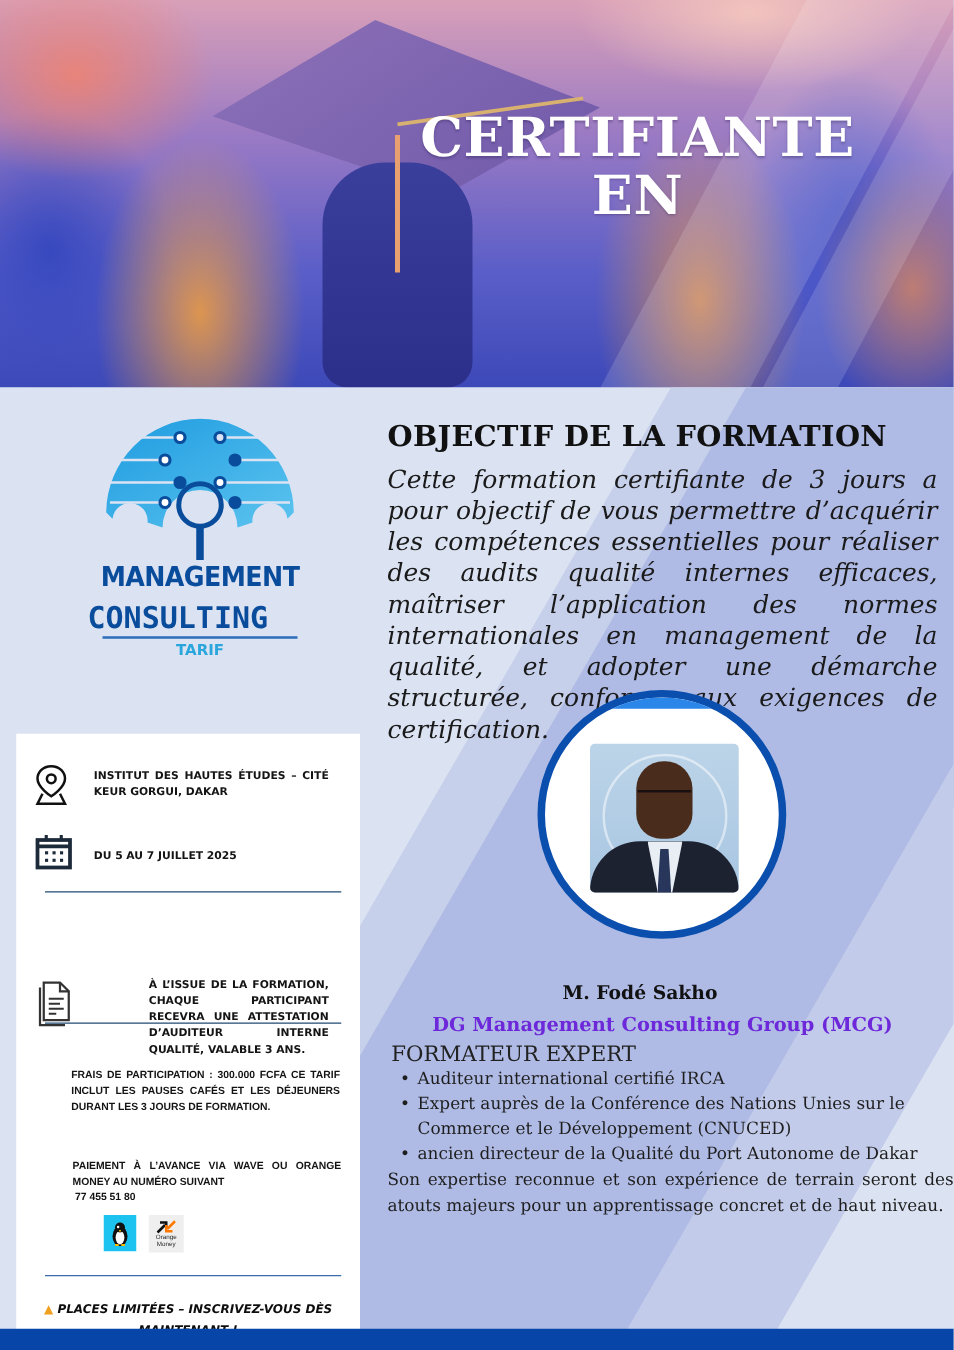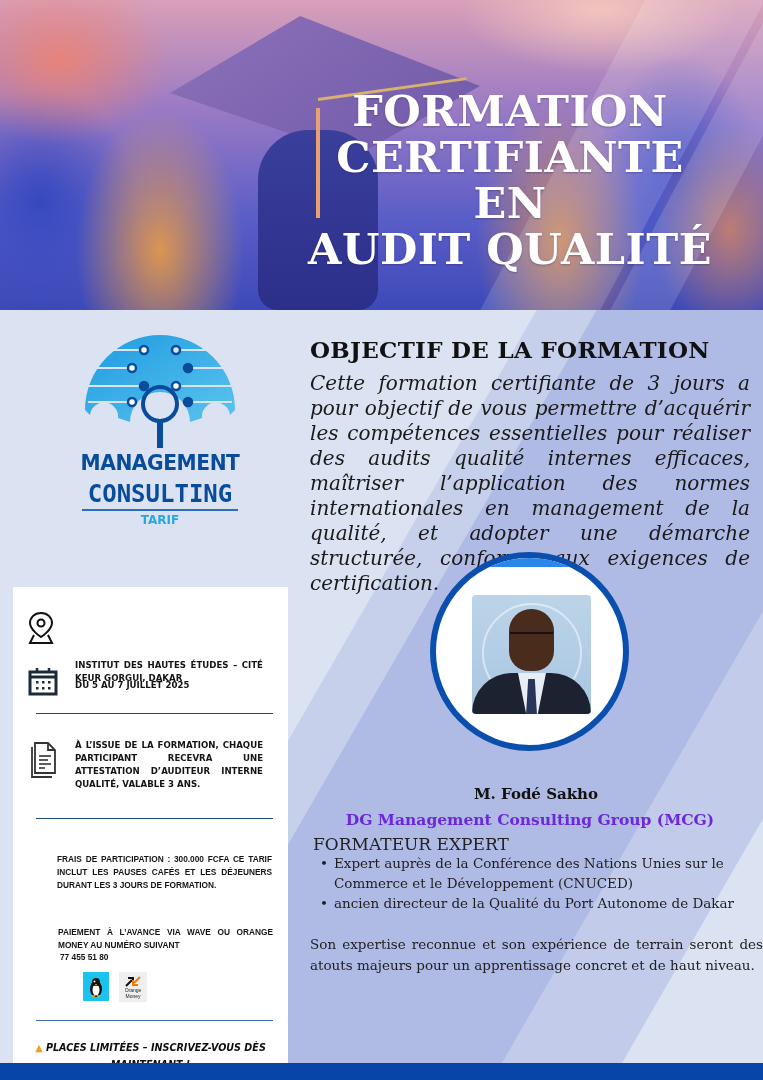--- a/index.html
+++ b/index.html
@@ -71,21 +71,21 @@
 
   
   .logo { position: absolute; left: 70px; top: 330px; width: 180px; height: 200px; }
   .logo svg { position: absolute; left: 10px; top: 0; }
   .logo-text1 {
     position: absolute; left: 0; top: 120px; width: 180px; text-align: center;
     font-family: "DejaVu Sans", sans-serif; font-weight: bold; color: #0a4c9c;
     font-size: 22px; letter-spacing: -0.5px; transform: scaleX(0.92);
   }
   .logo-text2 {
-    position: absolute; left: 0; top: 150px; width: 180px; text-align: center;
+    position: absolute; left: 0; top: 150px; width: 180px; 
     font-family: "DejaVu Sans Mono", monospace; font-weight: bold; color: #0a4c9c;
     font-size: 24px; letter-spacing: 0px;
   }
   .logo-line { position: absolute; left: 12px; top: 179px; width: 156px; height: 2px; background: #2d6dbb; }
   .logo-text3 {
     position: absolute; left: 0; top: 183px; width: 180px; text-align: center;
     font-family: "DejaVu Sans", sans-serif; font-weight: bold; color: #2aa6dc; font-size: 12px;
   }
 
   
@@ -142,21 +142,21 @@
     background: linear-gradient(180deg, #bcd4e8 0%, #a8c6e2 100%); overflow: hidden;
   }
   .photo .un1 { position: absolute; left: 10px; top: 8px; width: 100px; height: 100px; border-radius: 50%; border: 2px solid rgba(255,255,255,0.5); }
   .photo .body { position: absolute; left: 0; top: 78px; width: 119px; height: 50px; background: #1d2230; border-radius: 40px 40px 0 0; }
   .photo .shirt { position: absolute; left: 46px; top: 78px; width: 28px; height: 42px; background: #e9eef4; clip-path: polygon(0 0,100% 0,70% 100%,30% 100%); }
   .photo .tie { position: absolute; left: 54px; top: 84px; width: 11px; height: 36px; background: #27365a; clip-path: polygon(20% 0,80% 0,100% 100%,0 100%); }
   .photo .face { position: absolute; left: 37px; top: 14px; width: 45px; height: 62px; background: #4a2c1c; border-radius: 22px 22px 20px 20px; }
   .photo .glasses { position: absolute; left: 38px; top: 37px; width: 43px; height: 8px; border-top: 2px solid #1a1010; }
 
   .trainer-name {
-    position: absolute; left: 316px; top: 785px; width: 440px; text-align: center;
+    position: absolute; left: 292px; top: 785px; width: 440px; text-align: center;
     font-family: "DejaVu Serif", serif; font-weight: bold; font-size: 15px; color: #111;
   }
   .trainer-role {
     position: absolute; left: 310px; top: 810px; width: 440px; text-align: center;
     font-family: "DejaVu Serif", serif; font-weight: bold; font-size: 15.5px; color: #6d28d9;
   }
   .trainer-sub {
     position: absolute; left: 313px; top: 834px; font-family: "DejaVu Serif", serif;
     font-size: 17px; color: #222;
   }
@@ -176,23 +176,21 @@
 <body>
 
 <div class="hero">
   <div class="stripe" style="left:560px;"></div>
   <div class="stripe" style="left:690px; width:60px;"></div>
   <div class="cap-top"></div>
   <div class="head"></div>
   <div class="cord"></div>
   <div class="tassel"></div>
   <div class="hero-title">
-    <div>FORMATION</div>
     <div>CERTIFIANTE EN</div>
-    <div>AUDIT QUALITÉ</div>
   </div>
 </div>
 
 <div class="bg">
   <div class="band1"></div>
   <div class="band2"></div>
   <div class="band3"></div>
 </div>
 
 <div class="logo">
@@ -239,21 +237,21 @@
 <div class="card"></div>
 
 <div class="info-row" style="top:611px;">
   <span class="icon">
     <svg width="26" height="34" viewBox="0 0 26 34">
       <path d="M13 2 C6 2 2 7 2 12 C2 19 13 26 13 26 C13 26 24 19 24 12 C24 7 20 2 13 2 Z" fill="none" stroke="#111" stroke-width="2"></path>
       <circle cx="13" cy="12" r="3.5" fill="none" stroke="#111" stroke-width="2"></circle>
       <path d="M6 24 L2 32 L24 32 L20 24" fill="none" stroke="#111" stroke-width="2"></path>
     </svg>
   </span>
-  <span class="txt" style="padding-top:4px;margin-top:44px;">INSTITUT DES HAUTES ÉTUDES – CITÉ KEUR GORGUI, DAKAR</span>
+  <span class="txt" style="padding-top:4px;">INSTITUT DES HAUTES ÉTUDES – CITÉ KEUR GORGUI, DAKAR</span>
 </div>
 
 <div class="info-row" style="top:667px;">
   <span class="icon">
     <svg width="30" height="30" viewBox="0 0 30 30">
       <rect x="2" y="5" width="26" height="22" fill="none" stroke="#1d2a3a" stroke-width="3"></rect>
       <line x1="2" y1="10" x2="28" y2="10" stroke="#1d2a3a" stroke-width="3"></line>
       <line x1="9" y1="1" x2="9" y2="6" stroke="#1d2a3a" stroke-width="2.5"></line>
       <line x1="21" y1="1" x2="21" y2="6" stroke="#1d2a3a" stroke-width="2.5"></line>
       <g fill="#1d2a3a">
@@ -264,21 +262,21 @@
           <rect x="14" y="20" width="2.5" height="2.5"></rect>
           <rect x="20" y="20" width="2.5" height="2.5"></rect>
         </g>
     </svg>
   </span>
   <span class="txt" style="padding-top:12px;">DU 5 AU 7 JUILLET 2025</span>
 </div>
 
 <div class="divider" style="top:713px; left:36px;"></div>
 
-<div class="info-row" style="top:739px;">
+<div class="info-row" style="top:782px;gap:44px;">
   <span class="icon">
     <svg width="30" height="40" viewBox="0 0 30 40">
       <path d="M4 8 L4 38 L24 38" fill="none" stroke="#333" stroke-width="1.8"></path>
       <path d="M7 4 L20 4 L27 11 L27 34 L7 34 Z" fill="#fff" stroke="#333" stroke-width="1.8"></path>
       <path d="M20 4 L20 11 L27 11" fill="none" stroke="#333" stroke-width="1.8"></path>
       <line x1="11" y1="17" x2="23" y2="17" stroke="#333" stroke-width="1.6"></line>
       <line x1="11" y1="21" x2="20" y2="21" stroke="#333" stroke-width="1.6"></line>
       <line x1="11" y1="25" x2="23" y2="25" stroke="#333" stroke-width="1.6"></line>
       <line x1="11" y1="29" x2="17" y2="29" stroke="#333" stroke-width="1.6"></line>
     </svg>
@@ -329,18 +327,19 @@
     <div class="tie"></div>
     <div class="face"></div>
     <div class="glasses"></div>
   </div>
 </div>
 
 <div class="trainer-name">M. Fodé Sakho</div>
 <div class="trainer-role">DG Management Consulting Group (MCG)</div>
 <div class="trainer-sub">FORMATEUR EXPERT</div>
 <ul class="trainer-list">
+  <li> Auditeur international certifié IRCA</li>
   <li>Expert auprès de la Conférence des Nations Unies sur le Commerce et le Développement (CNUCED)</li>
   <li>ancien directeur de la Qualité du Port Autonome de Dakar</li>
 </ul>
 <div class="trainer-bio">Son expertise reconnue et son expérience de terrain seront des atouts majeurs pour un apprentissage concret et de haut niveau.</div>
 
 <div class="footer-bar"></div>
 
 </body></html>

